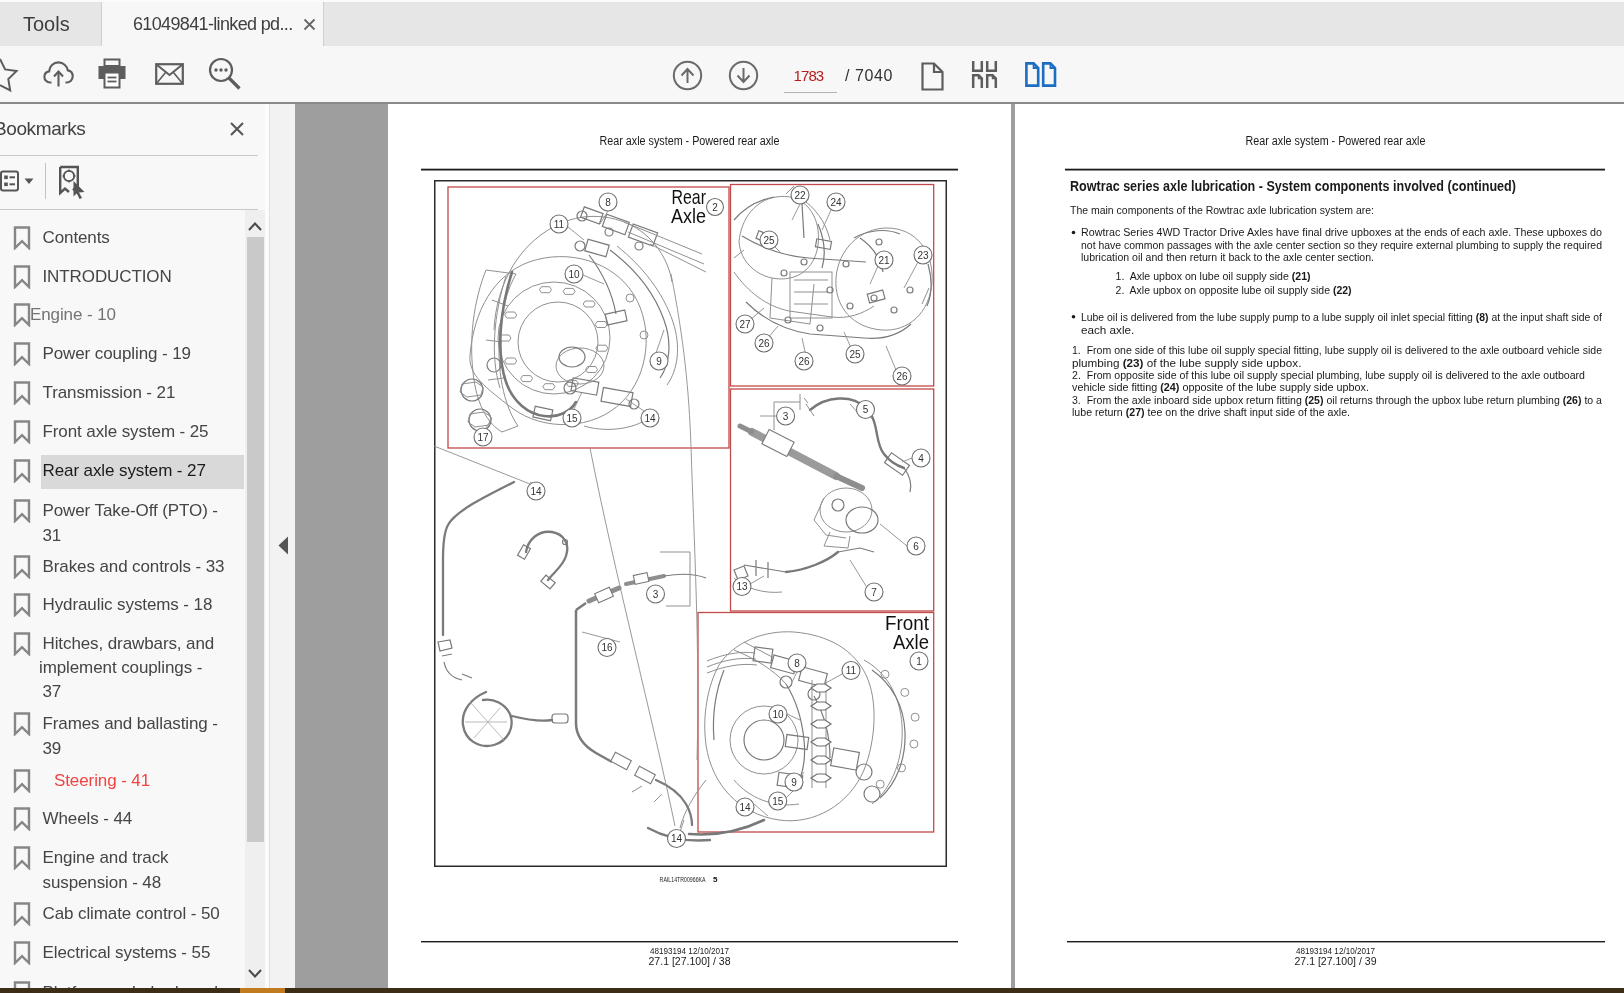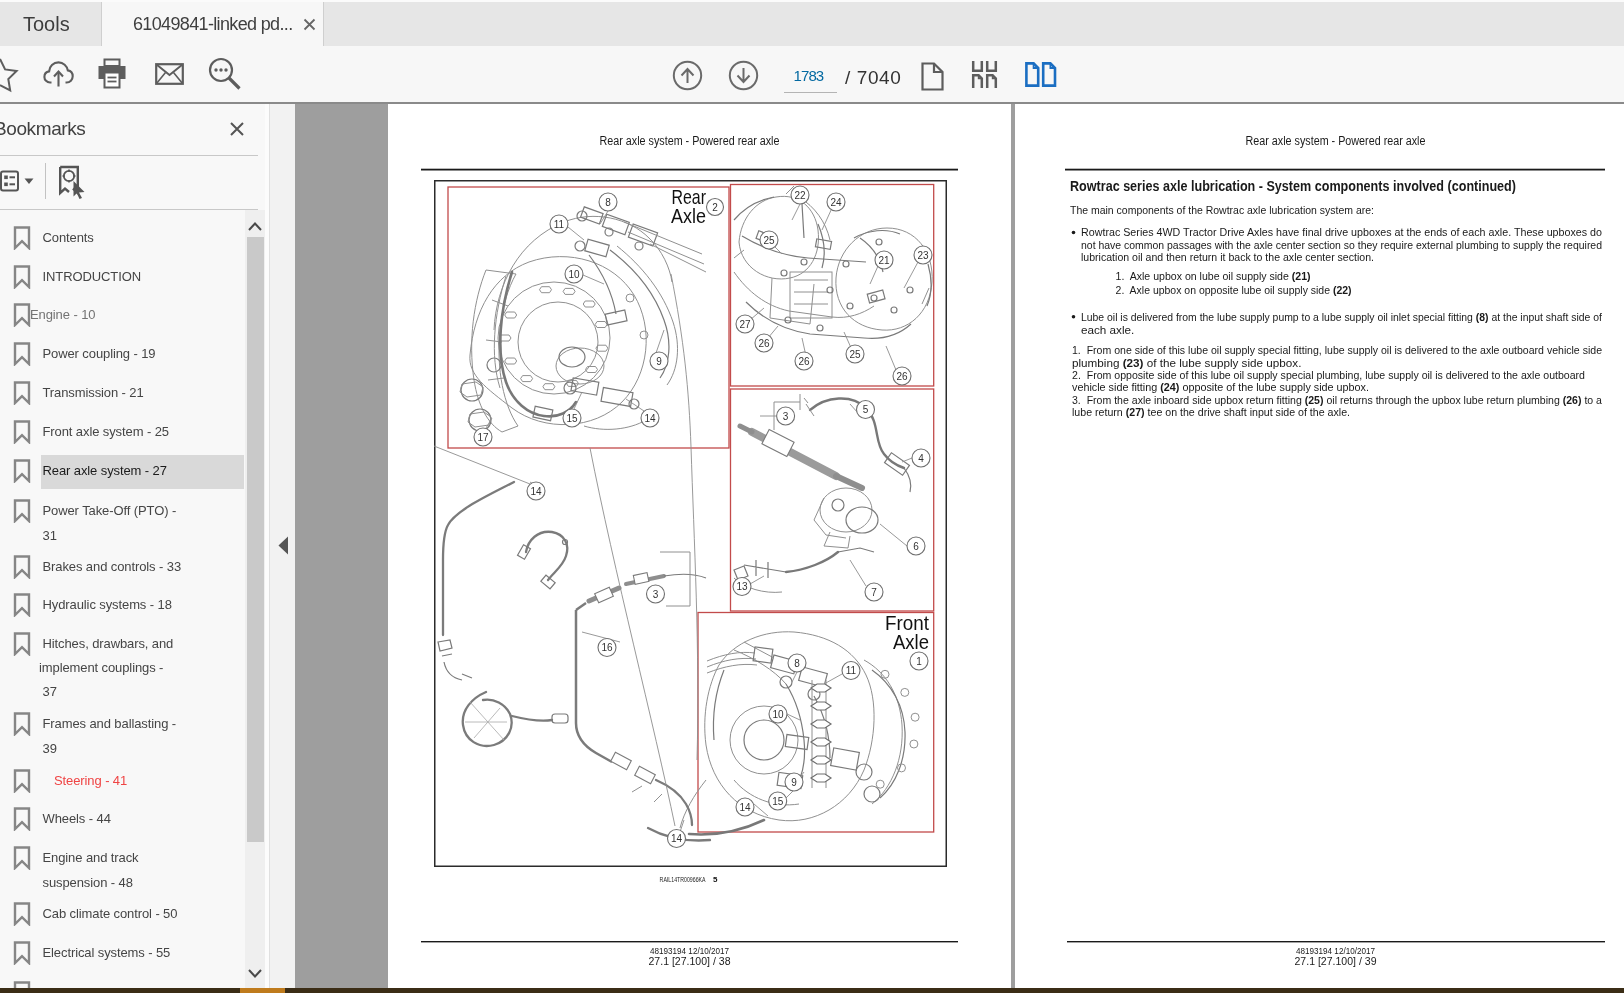--- a/index.html
+++ b/index.html
@@ -1,18 +1,18 @@
 <!DOCTYPE html>
 <html><head><meta charset="utf-8">
 <style>
 * {margin:0;padding:0;box-sizing:border-box}
 html,body {width:1624px;height:993px;overflow:hidden;font-family:"Liberation Sans",sans-serif;background:#fff}
 .abs {position:absolute}
 #app {position:relative;width:1336px;height:993px}
-.bmt {font-size:13px;letter-spacing:-0.1px;line-height:25px;white-space:nowrap}
+.bmt {font-size:17px;letter-spacing:-0.1px;line-height:25px;white-space:nowrap}
 </style></head>
 <body>
 <div id="app">
 
 <div class="abs" style="left:0;top:0;width:1624px;height:46px;background:#e6e6e6;border-top:2px solid #fbfbfb"></div>
 <div class="abs" style="left:101px;top:2px;width:223px;height:44px;background:#f7f7f7;border-left:1px solid #cfcfcf;border-right:1px solid #cfcfcf"></div>
 <div class="abs" style="left:23px;top:12.5px;font-size:20px;color:#3d3d3d">Tools</div>
 <div class="abs" style="left:133px;top:14.4px;font-size:18px;color:#3f3f3f;letter-spacing:-0.65px">61049841-linked pd...</div>
 <svg class="abs" style="left:303px;top:18px" width="13" height="13" viewBox="0 0 13 13">
       <path d="M1.5,1.5 L11.5,11.5 M11.5,1.5 L1.5,11.5" stroke="#666" stroke-width="1.8"></path>
@@ -67,22 +67,22 @@
 <path d="M17.2,29 V16.2 H22.6 L25.8,19.4 V29" fill="none" stroke="#5d5d5d" stroke-width="2.5"></path>
 <path d="M22.6,16.2 V19.4 H25.8" fill="none" stroke="#5d5d5d" stroke-width="1.6"></path>
     </svg>
 <svg class="abs" style="left:1025px;top:62px" width="32" height="25" viewBox="0 0 32 25">
 <path d="M1.4,1.4 H8.6 L13.2,6 V23.6 H1.4 Z" fill="none" stroke="#1b6ec2" stroke-width="2.6"></path>
 <path d="M8.6,1.4 V6 H13.2" fill="none" stroke="#1b6ec2" stroke-width="1.8"></path>
 <path d="M18.2,1.4 H25.4 L30,6 V23.6 H18.2 Z" fill="none" stroke="#1b6ec2" stroke-width="2.6"></path>
 <path d="M25.4,1.4 V6 H30" fill="none" stroke="#1b6ec2" stroke-width="1.8"></path>
     </svg>
 <div class="abs" style="left:784px;top:64px;width:53px;height:28.5px;border-bottom:1.5px solid #b4b4b4"></div>
-<div class="abs" style="left:793.5px;top:67.1px;font-size:15px;color:#0369a1;letter-spacing:-0.9px">1783</div>
-<div class="abs" style="left:845px;top:67.1px;font-size:19px;color:#333;letter-spacing:0.6px">/ 7040</div>
+<div class="abs" style="left:793.5px;top:67.1px;font-size:15px;color:#b91c1c;letter-spacing:-0.9px">1783</div>
+<div class="abs" style="left:845px;top:67.1px;font-size:16px;color:#333;letter-spacing:0.6px">/ 7040</div>
 
 <div class="abs" style="left:0;top:104px;width:265px;height:889px;background:#f8f8f8"></div>
 <div class="abs" style="left:-6px;top:117.5px;font-size:19px;color:#414141;letter-spacing:-0.4px">Bookmarks</div>
 <svg class="abs" style="left:229px;top:121px" width="16" height="16" viewBox="0 0 16 16">
       <path d="M2,2 L14,14 M14,2 L2,14" stroke="#555" stroke-width="2"></path>
     </svg>
 <div class="abs" style="left:0;top:155px;width:258px;height:1px;background:#c8c8c8"></div>
 <svg class="abs" style="left:0px;top:170px" width="36" height="24" viewBox="0 0 36 24">
 <rect x="1" y="1.5" width="17" height="19" rx="2" fill="none" stroke="#555" stroke-width="2"></rect>
 <rect x="4.2" y="5.5" width="3.6" height="3.6" fill="#555"></rect>

